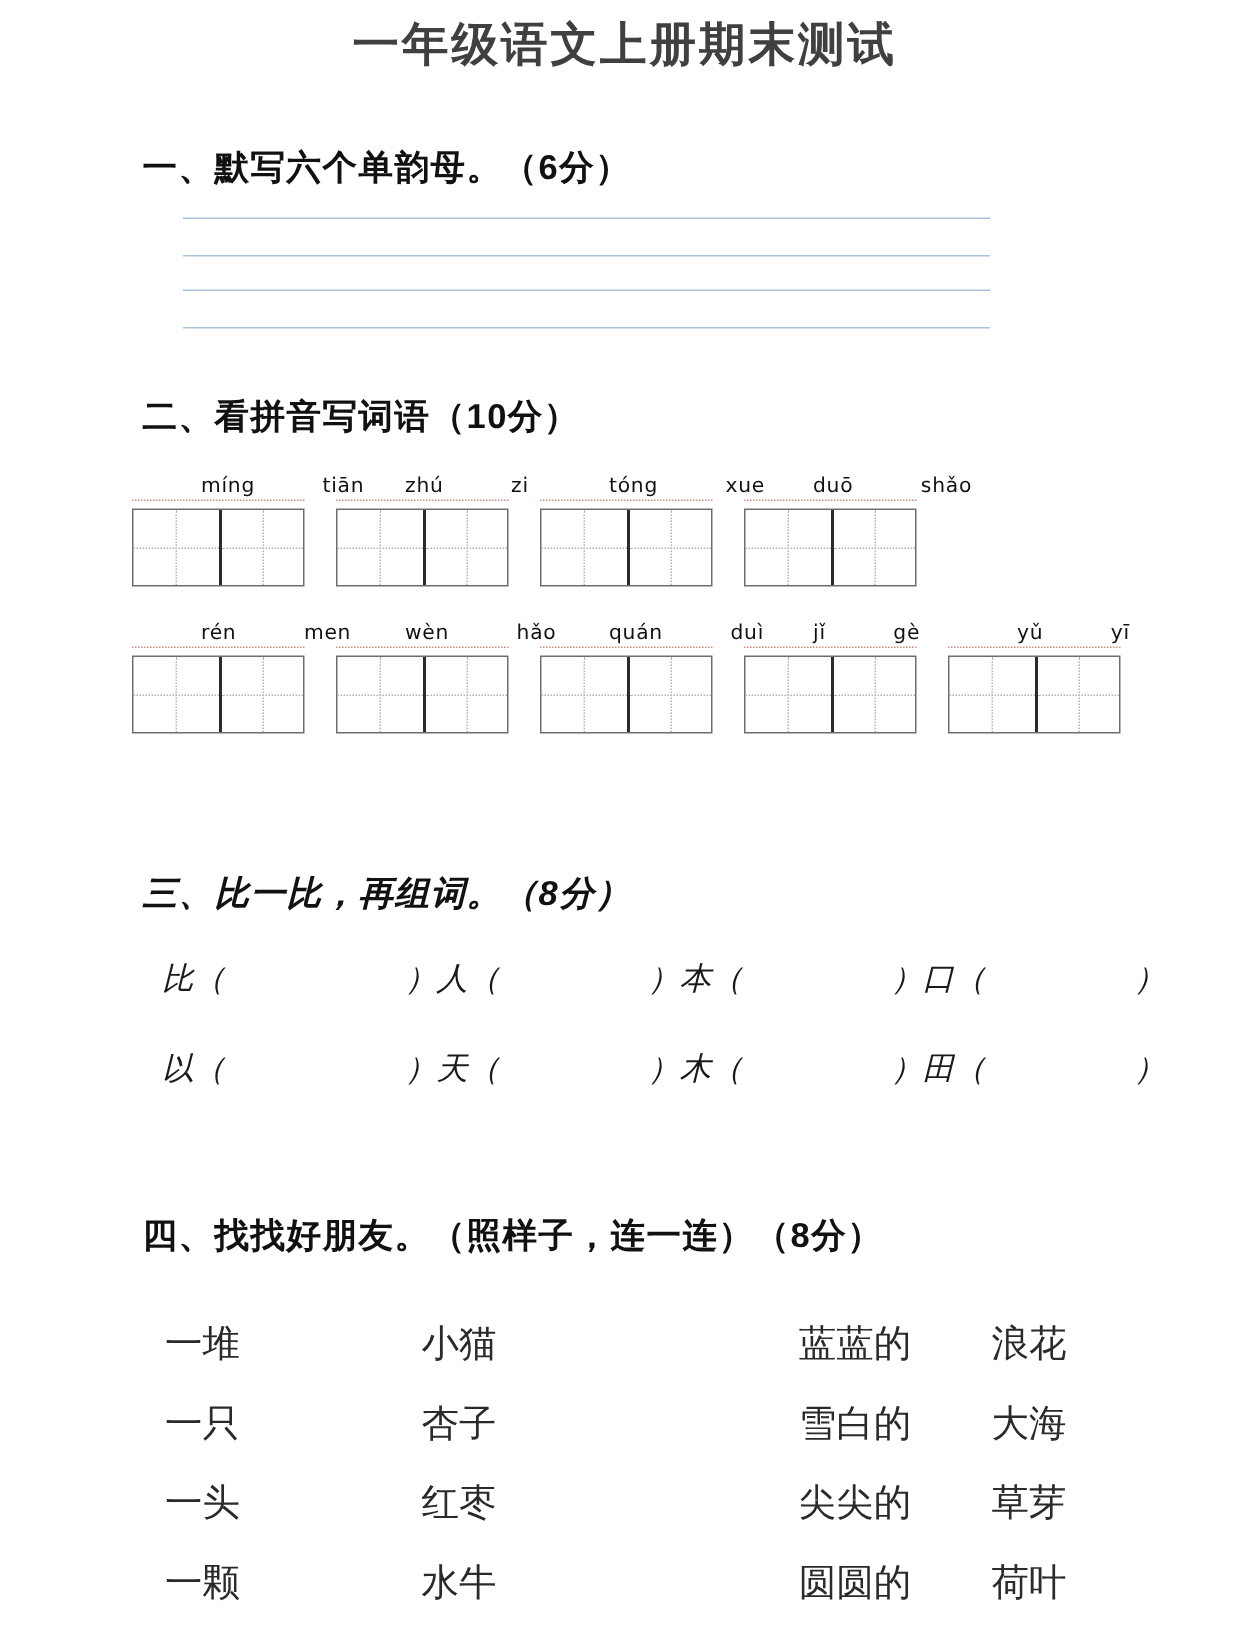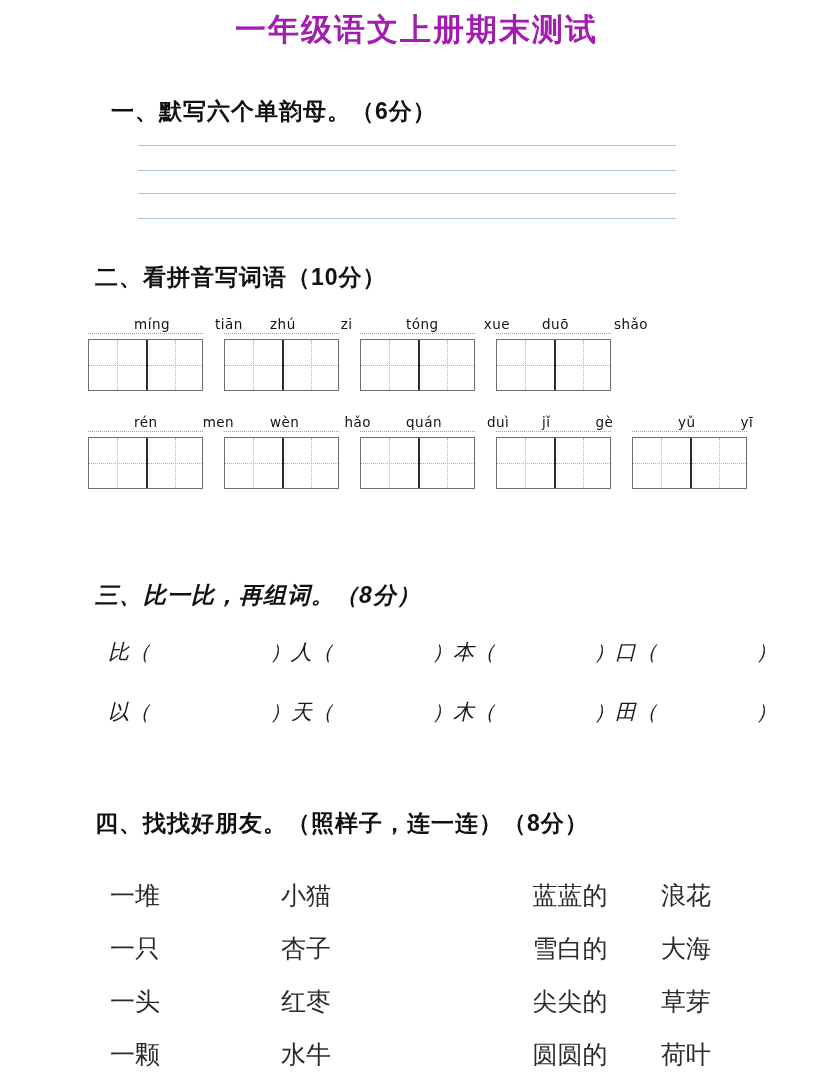--- a/index.html
+++ b/index.html
@@ -16,39 +16,39 @@
     overflow: hidden;
     position: relative;
   }
 
   
   .paper-title {
     text-align: center;
     font-size: 31px;
     font-weight: 700;
     letter-spacing: 2px;
-    color: #a21caf;
+    color: #404040;
     margin: 0;
     padding-top: 8px;
     line-height: 44px;
     font-family: "Liberation Serif", "DejaVu Serif", serif;
   }
 
   
   .section-heading {
     font-size: 23px;
     font-weight: 700;
     letter-spacing: 1px;
     color: #111;
     font-family: "Liberation Sans", "DejaVu Sans", sans-serif;
     white-space: nowrap;
   }
 
   
-  #section-one { position: absolute; left: 16px; top: 96px; width: 698px; }
+  #section-one { position: absolute; left: 0; top: 96px; width: 698px; }
   #section-one .section-heading { margin-left: 95px; }
   .stave-wrap { margin-top: 18px; margin-left: 122px; }
   .stave {
     width: 538px;
     height: 30px;
     position: relative;
   }
   .stave + .stave { margin-top: 18px; }
   .stave .rule {
     position: absolute;

